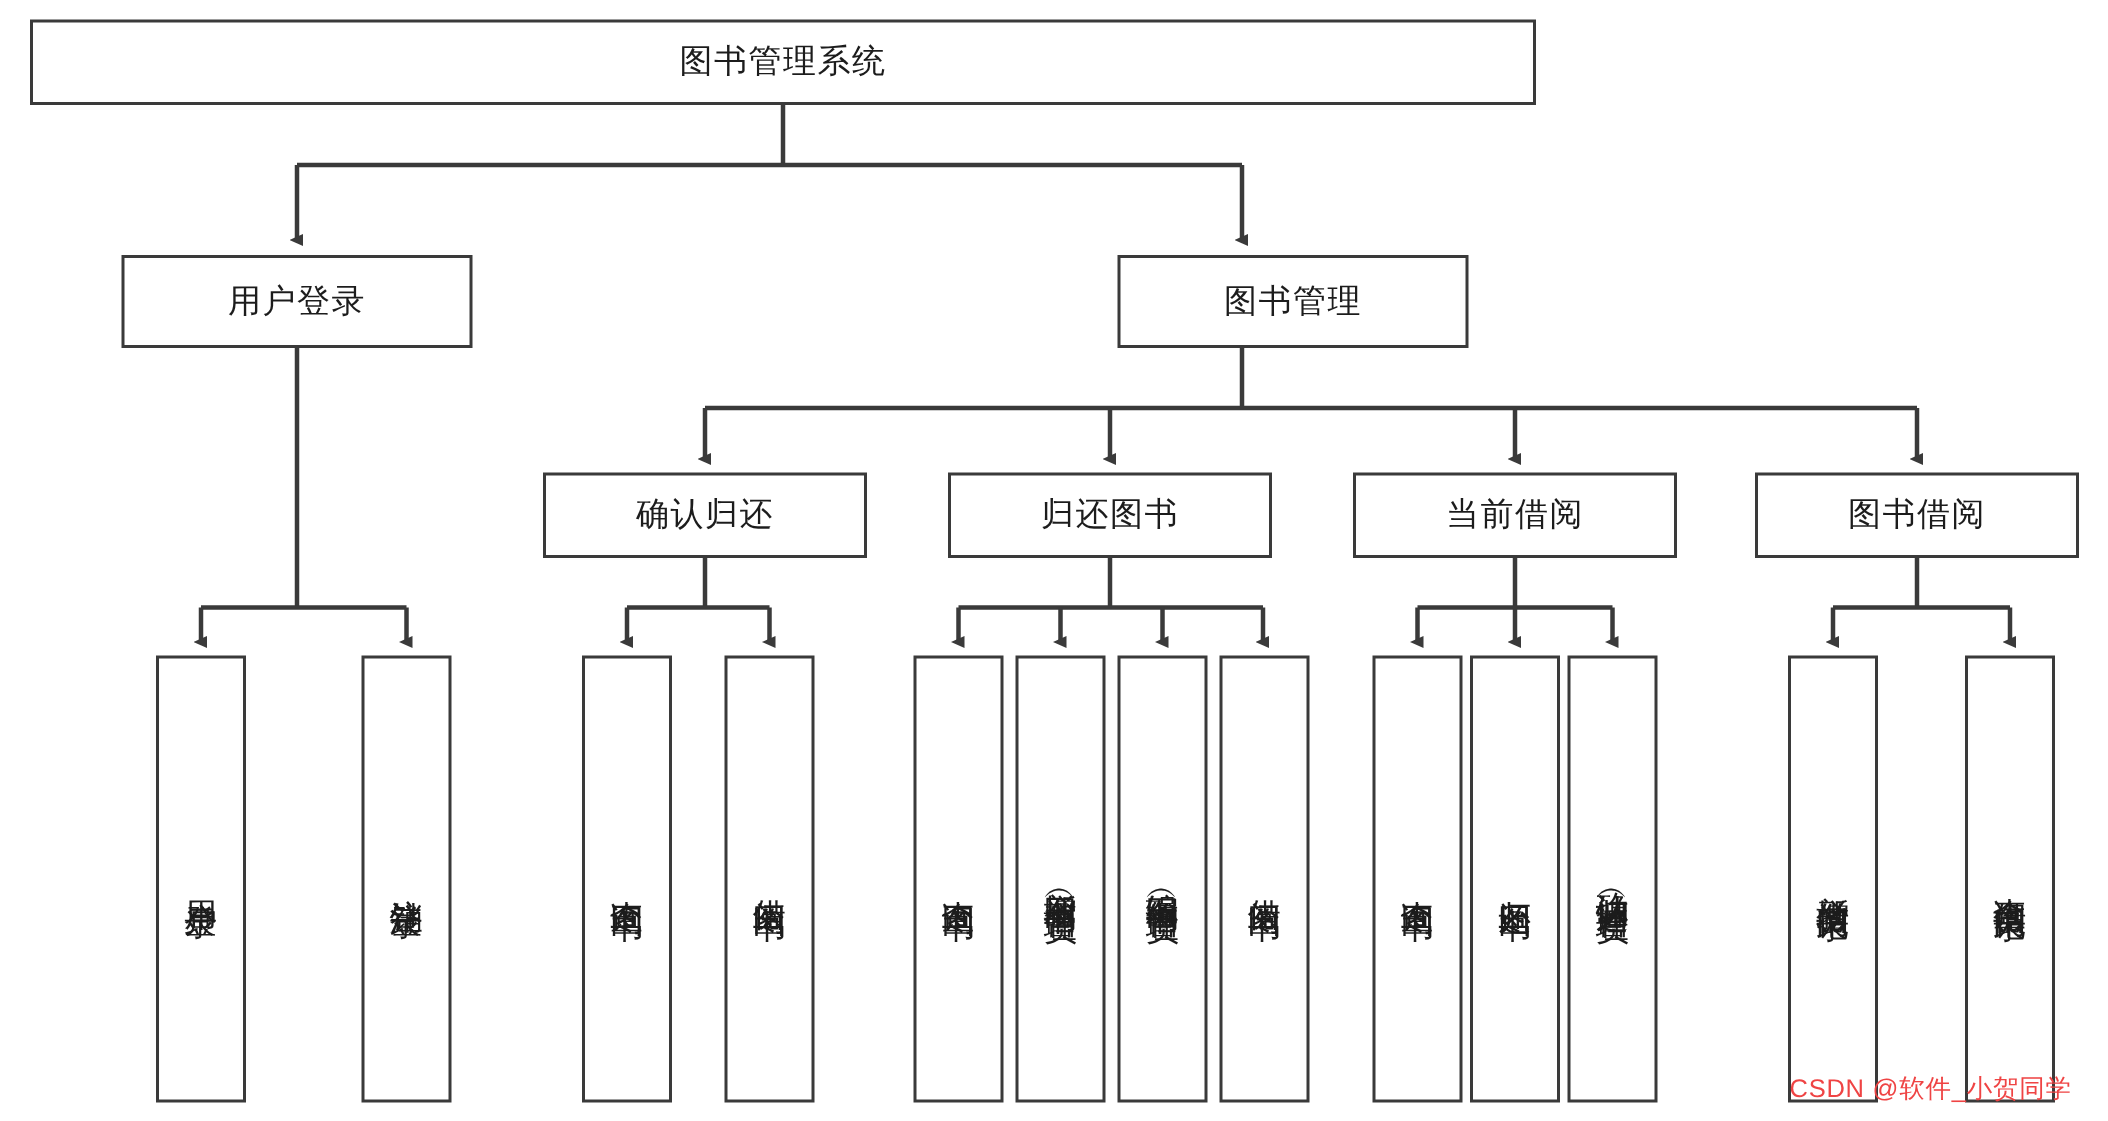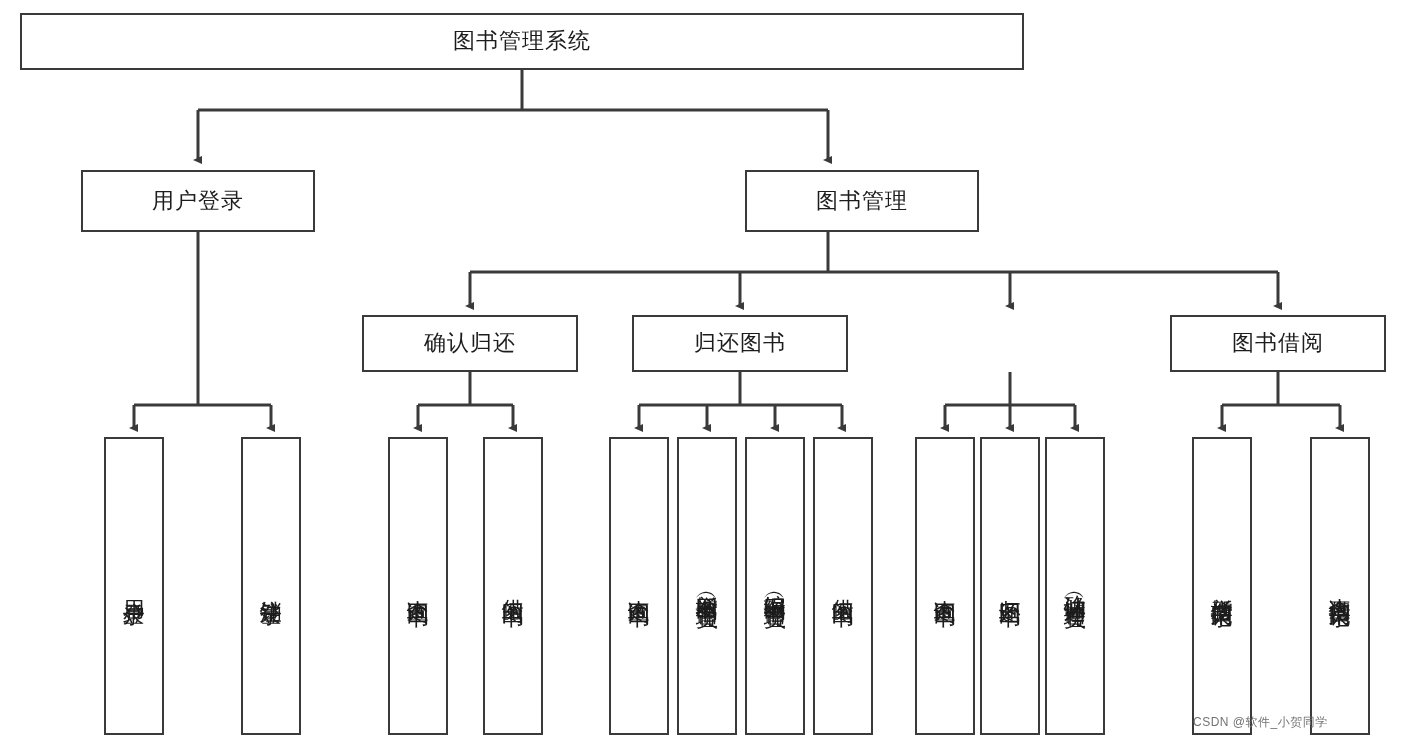--- a/index.html
+++ b/index.html
@@ -58,22 +58,22 @@
     writing-mode: vertical-rl;
     text-orientation: upright;
     display: block;
     max-height: 100%;
   }
   .node-root { font-size: 23px; }
   .watermark {
     position: absolute;
     left: 1193px;
     top: 714px;
-    font-size: 12px;
-    color: #737373;
+    font-size: 17px;
+    color: #ef4444;
     letter-spacing: 0.5px;
     white-space: nowrap;
   }
 </style>
 </head>
 <body>
 
 <div id="diagram-root">
 
   <svg class="connectors" viewBox="0 0 1405 747" xmlns="http://www.w3.org/2000/svg">
@@ -136,20 +136,23 @@
   <div class="node horizontal" style="left:711px; top:170px; width:234px; height:62px;margin-left:34px;">
     <span>图书管理</span>
   </div>
 
   <div class="node horizontal" style="left:362px; top:315px; width:216px; height:57px;">
     <span>确认归还</span>
   </div>
   <div class="node horizontal" style="left:632px; top:315px; width:216px; height:57px;">
     <span>归还图书</span>
   </div>
+  <div class="node horizontal" style="left:902px; top:315px; width:216px; height:57px;">
+    <span>当前借阅</span>
+  </div>
   <div class="node horizontal" style="left:1170px; top:315px; width:216px; height:57px;">
     <span>图书借阅</span>
   </div>
 
   <div class="node vertical" style="left:104px; top:437px; width:60px; height:298px;">
     <span class="vtext">用户登录</span>
   </div>
   <div class="node vertical" style="left:241px; top:437px; width:60px; height:298px;">
     <span class="vtext">注销登录</span>
   </div>

